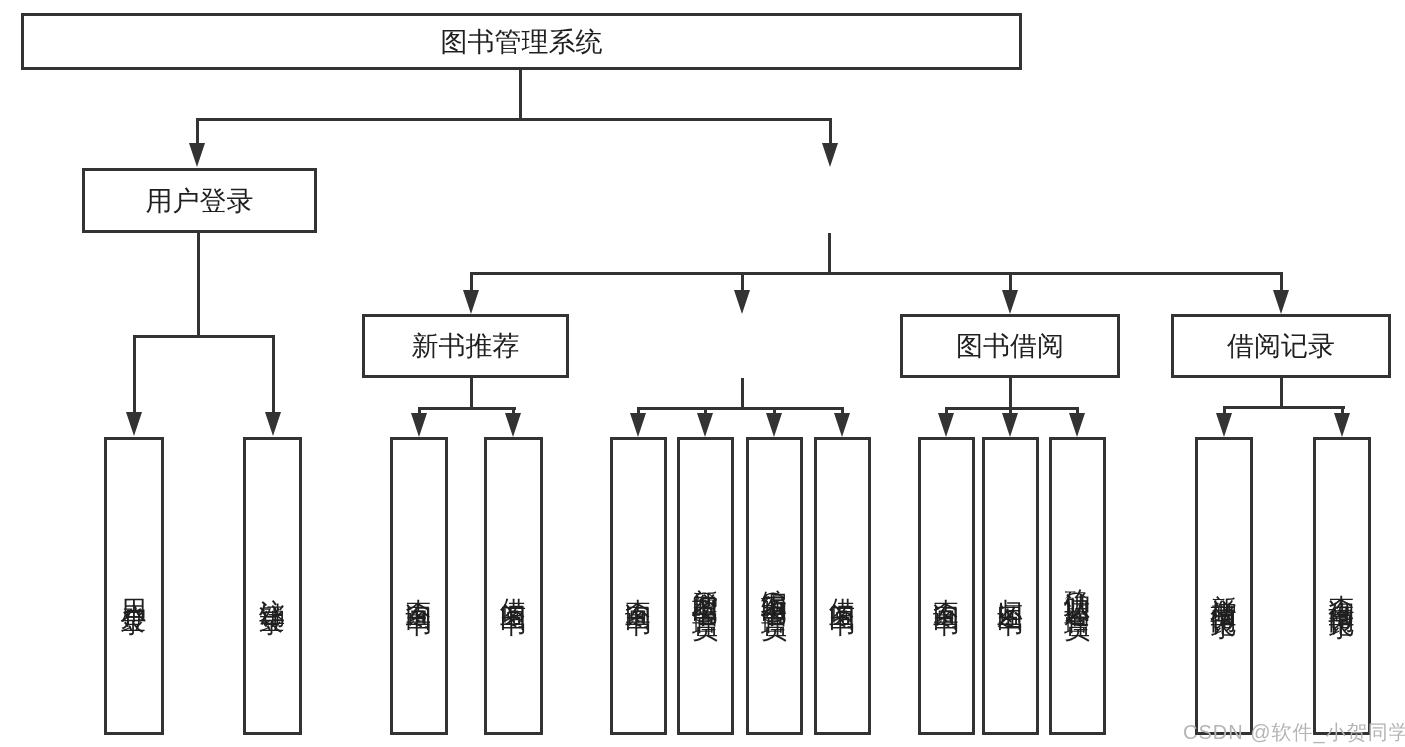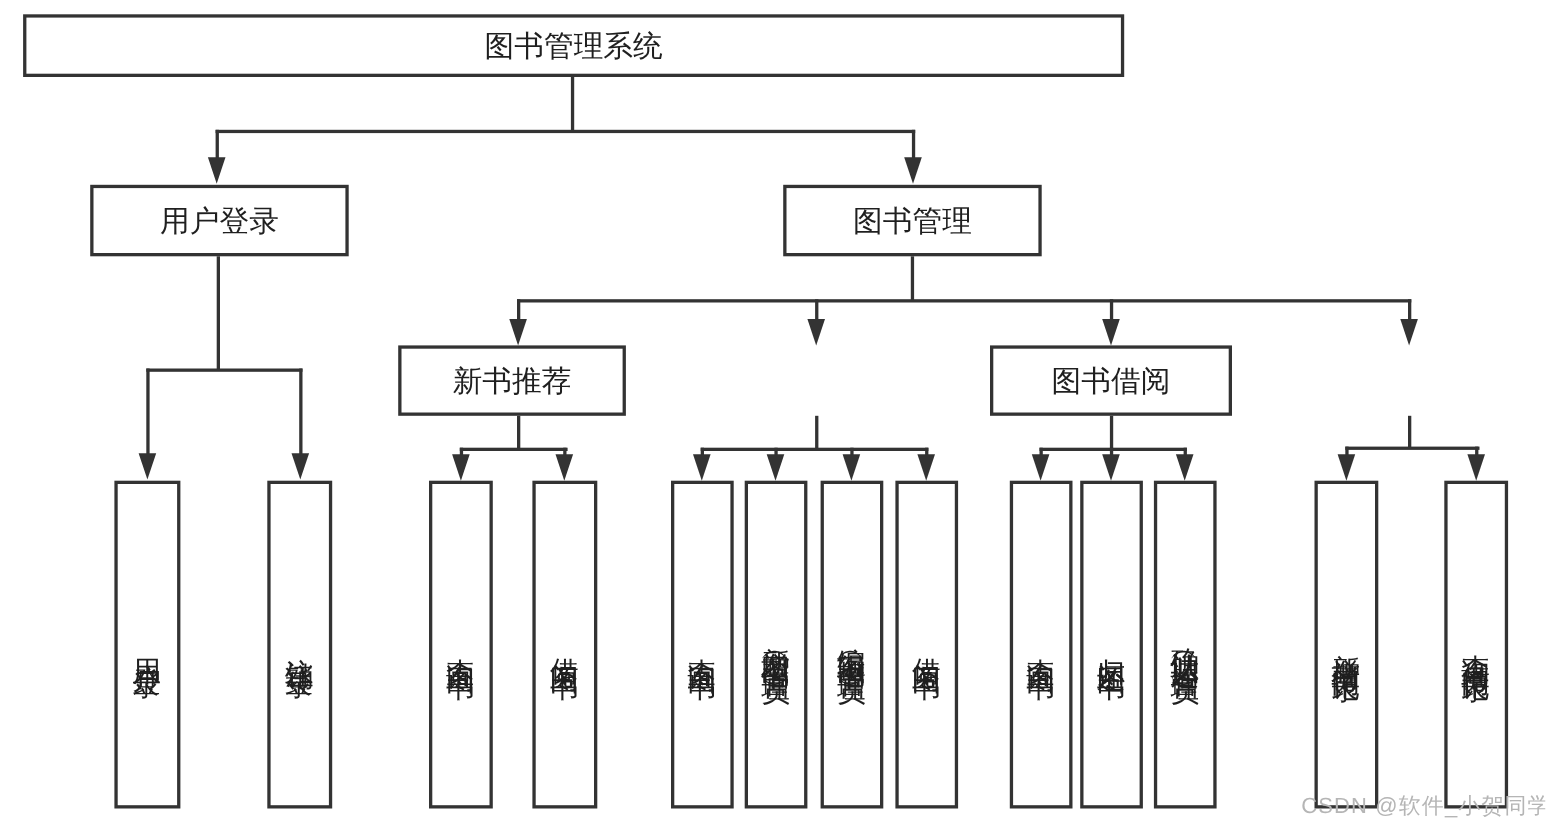--- a/index.html
+++ b/index.html
@@ -35,29 +35,29 @@
 
 <div class="canvas">
 
   <div class="box hbox" style="left:21px;top:13px;width:1001px;height:57px">
     <span>图书管理系统</span>
   </div>
 
   <div class="box hbox" style="left:82px;top:168px;width:235px;height:65px">
     <span>用户登录</span>
   </div>
-  <div class="box hbox" style="left:712px;top:168px;width:235px;height:65px">
-    <span>图书管理</span>
-  </div>
 
   <div class="box hbox" style="left:362px;top:314px;width:207px;height:64px">
     <span>新书推荐</span>
   </div>
   <div class="box hbox" style="left:900px;top:314px;width:220px;height:64px">
     <span>图书借阅</span>
+  </div>
+  <div class="box hbox" style="left:1171px;top:314px;width:220px;height:64px">
+    <span>借阅记录</span>
   </div>
 
   <div class="box leaf" style="left:104px;top:437px;width:60px;height:298px">
     <span>用户登录</span>
   </div>
   <div class="box leaf" style="left:243px;top:437px;width:59px;height:298px">
     <span>注销登录</span>
   </div>
 
   <div class="box leaf" style="left:390px;top:437px;width:58px;height:298px">

